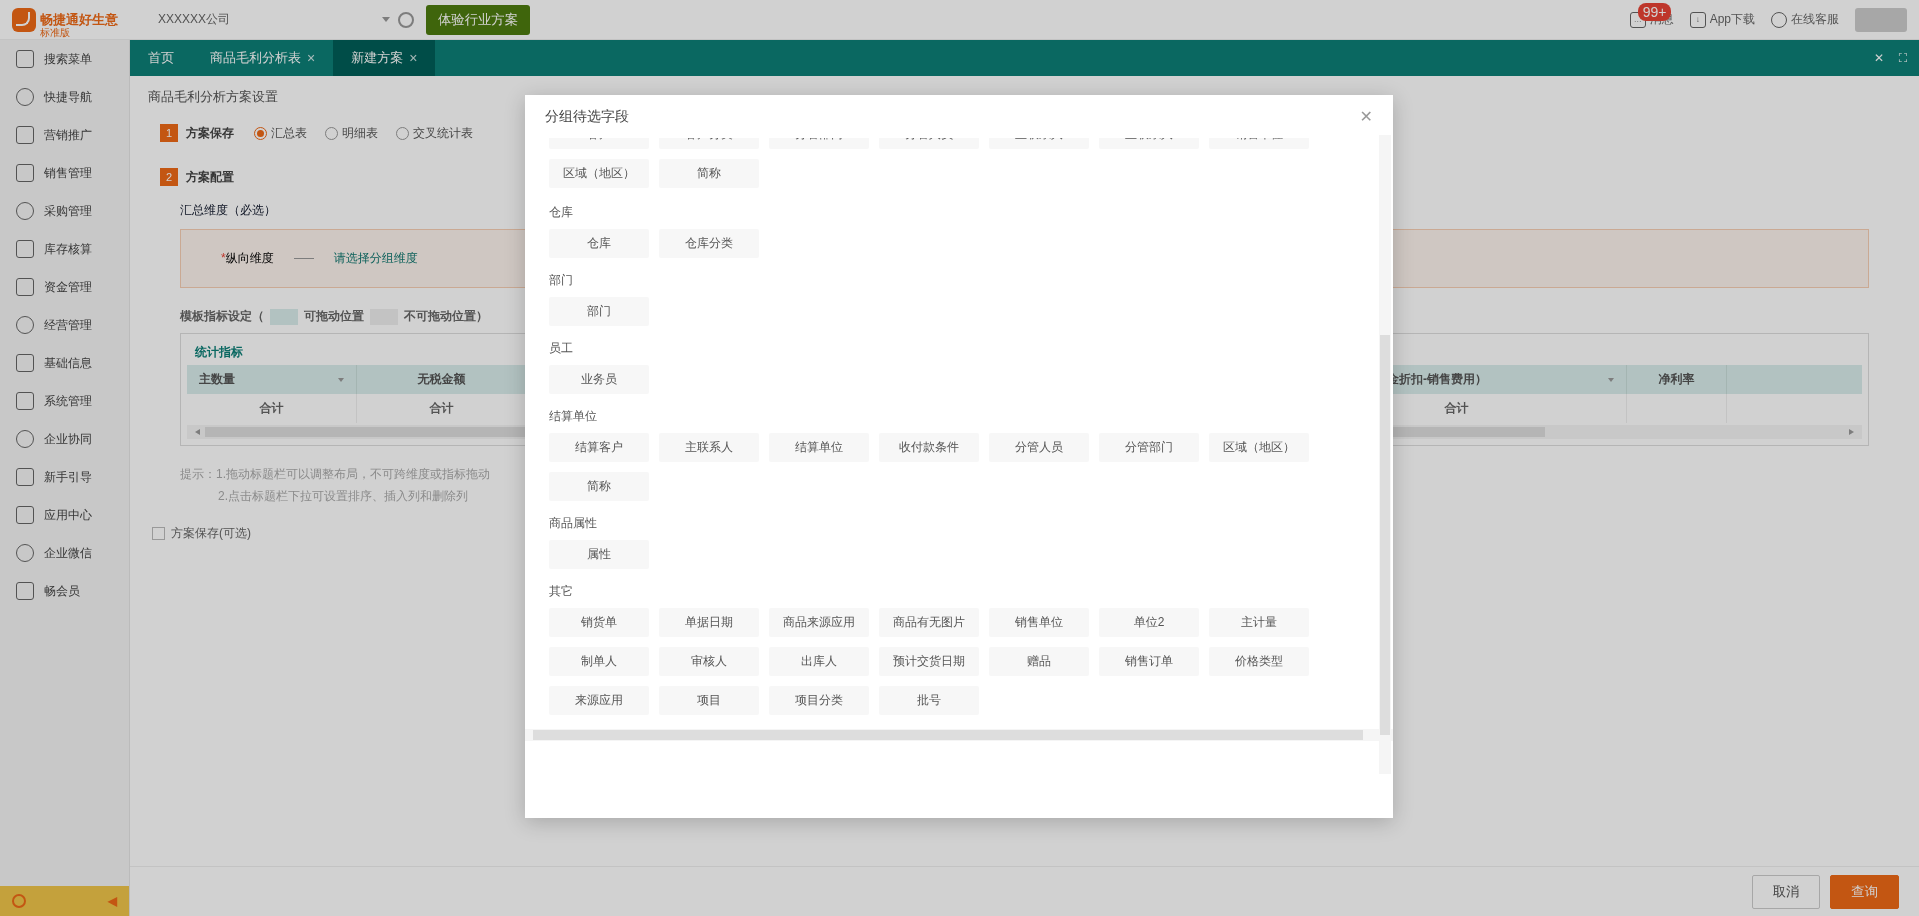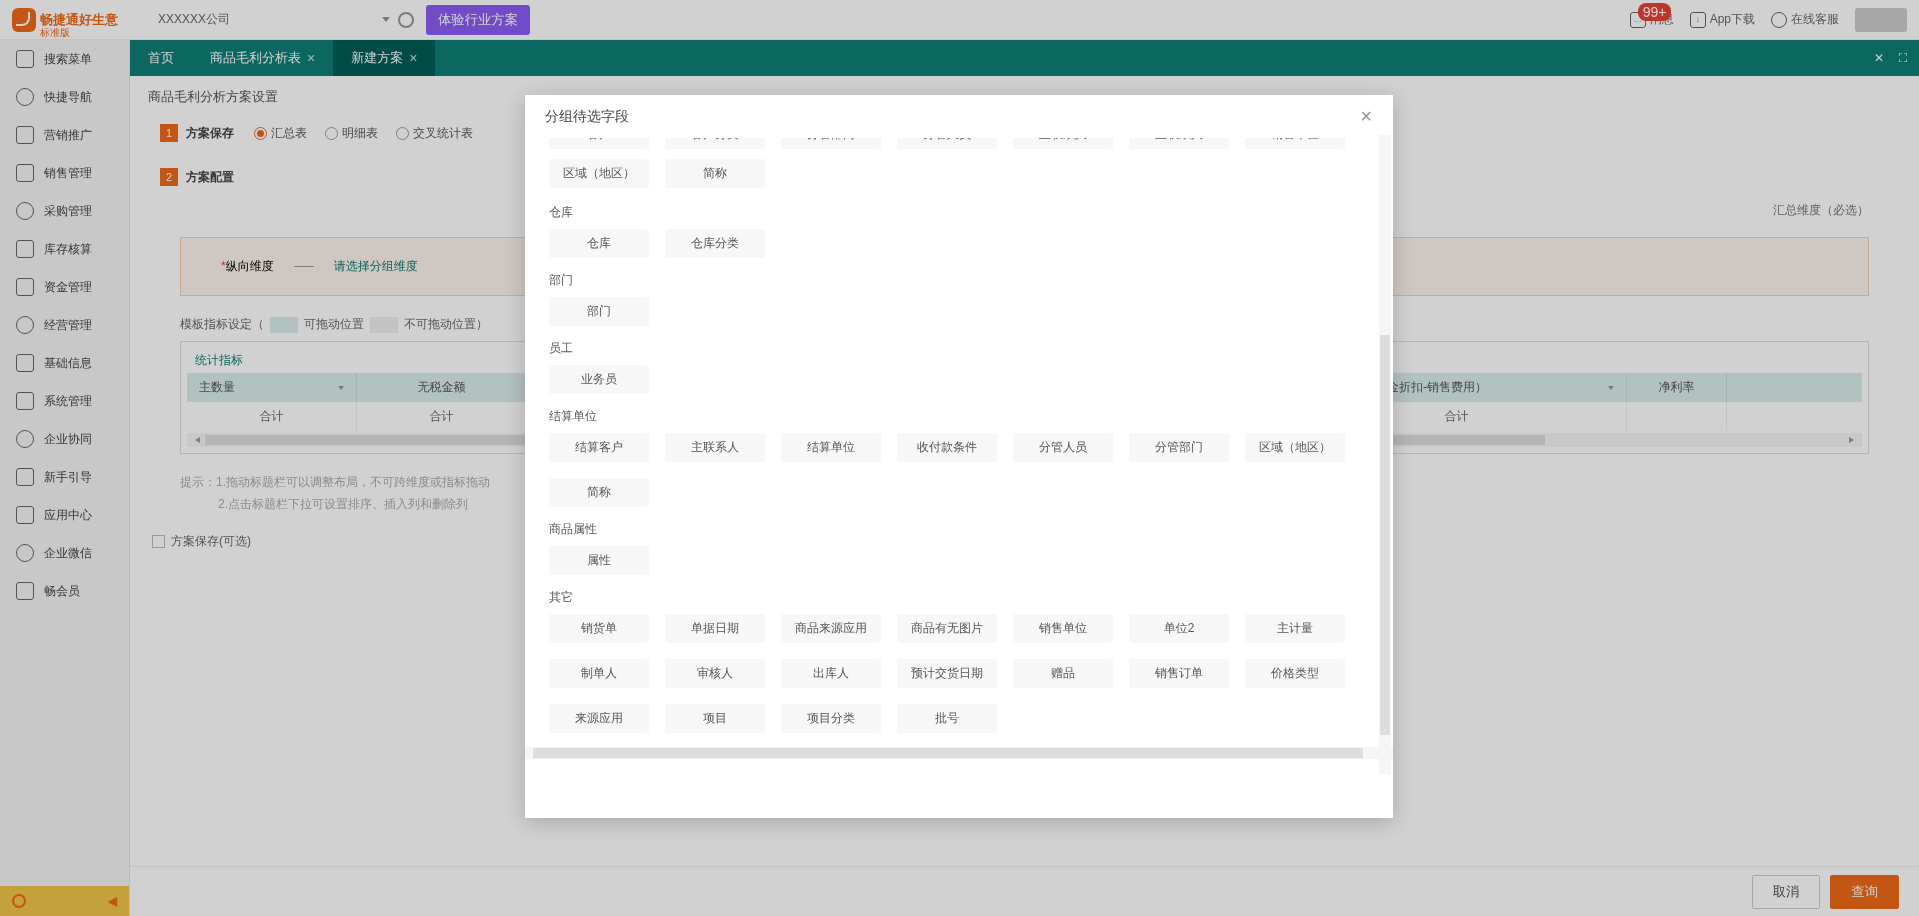--- a/index.html
+++ b/index.html
@@ -8,21 +8,21 @@
 
 .header { height: 40px; background: #fff; border-bottom: 1px solid #eee; display: flex; align-items: center; padding: 0 12px; }
 .logo { display: flex; align-items: center; gap: 4px; }
 .logo-img { width: 24px; height: 24px; background: #ee6917; border-radius: 6px; position: relative; }
 .logo-img::after { content: ""; position: absolute; width: 12px; height: 12px; border: 2px solid #fff; border-top: none; border-left: none; border-radius: 0 0 8px 0; top: 4px; left: 4px; }
 .logo-text { color: #ee6917; font-size: 13px; font-weight: bold; }
 .logo-sub { color: #ee6917; font-size: 10px; position: absolute; top: 26px; left: 40px; }
 .company-select { margin-left: 40px; display: flex; align-items: center; gap: 6px; color: #666; cursor: pointer; }
 .chevron { width: 0; height: 0; border-left: 4px solid transparent; border-right: 4px solid transparent; border-top: 5px solid #999; display: inline-block; }
 .gear-icon { width: 16px; height: 16px; border: 2px solid #999; border-radius: 50%; margin-left: 8px; position: relative; }
-.btn-primary { background: #8b5cf6; color: #fff; border: none; padding: 6px 12px; border-radius: 3px; margin-left: 12px; cursor: pointer; }
+.btn-primary { background: #4d7c0f; color: #fff; border: none; padding: 6px 12px; border-radius: 3px; margin-left: 12px; cursor: pointer; }
 .header-right { margin-left: auto; display: flex; align-items: center; gap: 16px; color: #666; }
 .header-right-item { display: flex; align-items: center; gap: 4px; cursor: pointer; position: relative; }
 .badge { background: #e84335; color: #fff; border-radius: 8px; padding: 1px 5px; font-size: 14px; position: absolute; top: -8px; left: 8px; }
 .avatar { width: 52px; height: 24px; background: #ccc; border-radius: 3px; }
 .icon-box { width: 16px; height: 16px; border: 1.5px solid #666; border-radius: 3px; display: inline-flex; align-items: center; justify-content: center; font-size: 8px; }
 
 
 .sidebar { position: absolute; left: 0; top: 40px; bottom: 0; width: 130px; background: #f5f5f5; border-right: 1px solid #e5e5e5; }
 .sidebar-item { display: flex; align-items: center; gap: 10px; padding: 10px 16px; color: #444; cursor: pointer; }
 .sidebar-icon { width: 18px; height: 18px; border: 1.5px solid #666; border-radius: 3px; display: inline-flex; flex-shrink: 0; }
@@ -44,27 +44,27 @@
 .step { display: flex; align-items: center; gap: 8px; padding: 6px 30px; }
 .step-num { width: 18px; height: 18px; background: #ee6917; color: #fff; display: inline-flex; align-items: center; justify-content: center; font-size: 11px; }
 .step-label { font-weight: bold; color: #444; }
 .radio-row { display: flex; gap: 18px; margin-left: 12px; }
 .radio-item { display: flex; align-items: center; gap: 4px; color: #555; }
 .radio { width: 13px; height: 13px; border: 1px solid #999; border-radius: 50%; position: relative; }
 .radio.checked { border-color: #ee6917; }
 .radio.checked::after { content: ""; width: 7px; height: 7px; background: #ee6917; border-radius: 50%; position: absolute; top: 2px; left: 2px; }
 
 .config-block { padding: 10px 50px; }
-.config-label { color: #737373; margin-bottom: 18px; text-align: right; }
+.config-label { color: #0f172a; margin-bottom: 10px; }
 .dim-box { background: #fdf3ed; border: 1px solid #f7cfb4; padding: 20px 40px; display: flex; align-items: center; gap: 20px; }
 .red-star { color: #e84335; }
 .dim-line { width: 20px; height: 1px; background: #999; display: inline-block; }
 .dim-placeholder { color: #0f766e; }
 
-.indicator-wrap { padding: 10px 50px; }
+.indicator-wrap { padding: 10px 50px; font-weight: bold; }
 .indicator-label-row { display: flex; align-items: center; gap: 6px; color: #666; margin-bottom: 8px; }
 .pos-box { width: 28px; height: 16px; display: inline-block; }
 .pos-box.movable { background: #d9edec; }
 .pos-box.fixed { background: #eee; }
 
 .table-wrap { border: 1px solid #ddd; margin-top: 4px; padding: 6px; position: relative; }
 .stat-label { color: #0d7f77; padding: 4px 8px; font-size: 12px; }
 .table-head { display: flex; background: #d9edec; }
 .table-head .th { flex: none; padding: 6px 12px; text-align: center; color: #555; border-right: 1px solid #c8ddd9; position: relative; display: flex; align-items: center; justify-content: center; gap: 4px; }
 .table-row { display: flex; }
@@ -85,21 +85,21 @@
 
 
 .overlay { position: absolute; inset: 0; background: rgba(0,0,0,.18); }
 .modal { position: absolute; left: 525px; top: 95px; width: 868px; background: #fff; box-shadow: 0 4px 20px rgba(0,0,0,.2); }
 .modal-head { display: flex; align-items: center; justify-content: space-between; padding: 12px 20px; font-size: 14px; color: #444; }
 .modal-close { font-size: 16px; color: #999; cursor: pointer; }
 .modal-body { height: 680px; overflow: auto; padding: 0 24px 10px; position: relative; }
 .modal-body-inner { position: relative; }
 .field-group { margin-bottom: 14px; }
 .field-group-title { color: #555; font-size: 12px; margin-bottom: 8px; }
-.field-items { display: flex; flex-wrap: wrap; gap: 16px; }
+.field-items { display: flex; flex-wrap: wrap; gap: 10px; }
 .field-item { min-width: 100px; padding: 6px 14px; background: #f7f7f7; color: #555; text-align: center; cursor: pointer; font-size: 12px; border-radius: 2px; }
 .modal-scroll-v { position: absolute; right: 2px; top: 40px; bottom: 44px; width: 12px; background: #f5f5f5; }
 .modal-scroll-v-thumb { position: absolute; left: 1px; right: 1px; top: 200px; height: 400px; background: #ddd; }
 .modal-scroll-h { height: 12px; background: #f5f5f5; margin: 4px -24px 0; position: relative; }
 .modal-scroll-h-thumb { position: absolute; left: 8px; top: 1px; right: 30px; bottom: 1px; background: #ddd; }
 .modal-scroll-h::after { content: ""; position: absolute; right: 4px; top: 3px; width: 0; height: 0; border-top: 3px solid transparent; border-bottom: 3px solid transparent; border-left: 5px solid #999; }
 .th-chev { width: 0; height: 0; border-left: 3px solid transparent; border-right: 3px solid transparent; border-top: 4px solid #999; display: inline-block; margin-left: auto; }
 </style>
 </head>
 <body>

